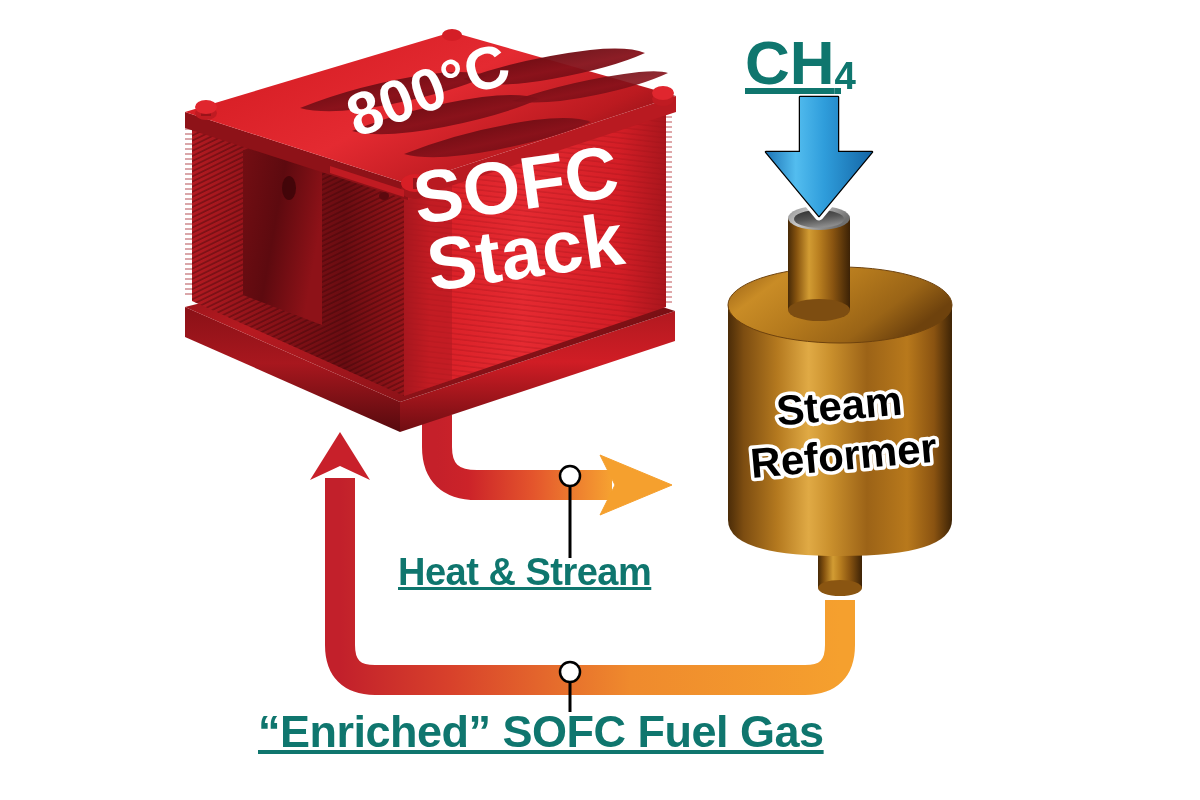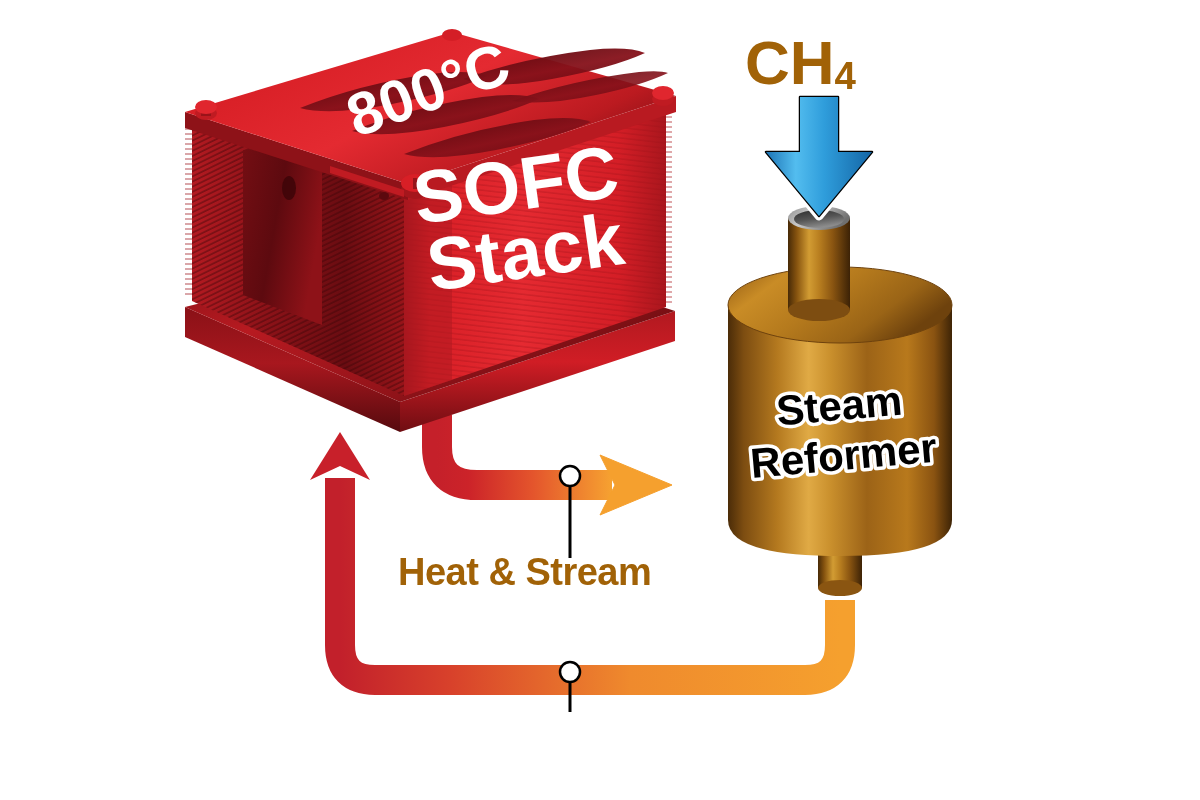--- a/index.html
+++ b/index.html
@@ -1,20 +1,20 @@
 <!DOCTYPE html>
 <html><head>
 <meta charset="utf-8">
 <style>
   html,body{margin:0;padding:0;background:#ffffff;}
   body{width:1200px;height:800px;overflow:hidden;
        font-family:"Liberation Sans", sans-serif;}
   #stage{position:relative;width:1200px;height:800px;background:#fff;}
   #stage svg{position:absolute;left:0;top:0;}
-  .lbl{position:absolute;font-weight:bold;color:#a16207;white-space:nowrap;}
+  .lbl{position:absolute;font-weight:bold;color:#0f766e;white-space:nowrap;text-decoration:underline;}
 </style>
 </head>
 <body>
 
 <div id="stage">
 
 <svg width="1200" height="800" viewBox="0 0 1200 800">
   <defs>
 
     <linearGradient id="gHeat" x1="0" y1="0" x2="1" y2="0">
@@ -271,14 +271,15 @@
     <circle cx="570" cy="672" r="10" fill="#ffffff" stroke="#000000" stroke-width="2.5"></circle>
   </g>
 </svg>
 
 <div class="lbl" style="left:745px;top:32px;font-size:62px;line-height:1;">
   <span>CH</span><sub style="font-size:0.62em;vertical-align:-0.12em;">4</sub>
 </div>
 
 <div class="lbl" style="left:398px;top:551px;font-size:38px;letter-spacing:-0.5px;">Heat &amp; Stream</div>
 
+<div class="lbl" style="left:258px;top:706px;font-size:45px;letter-spacing:-0.5px;">“Enriched” SOFC Fuel Gas</div>
 
 </div>
 
 </body></html>

